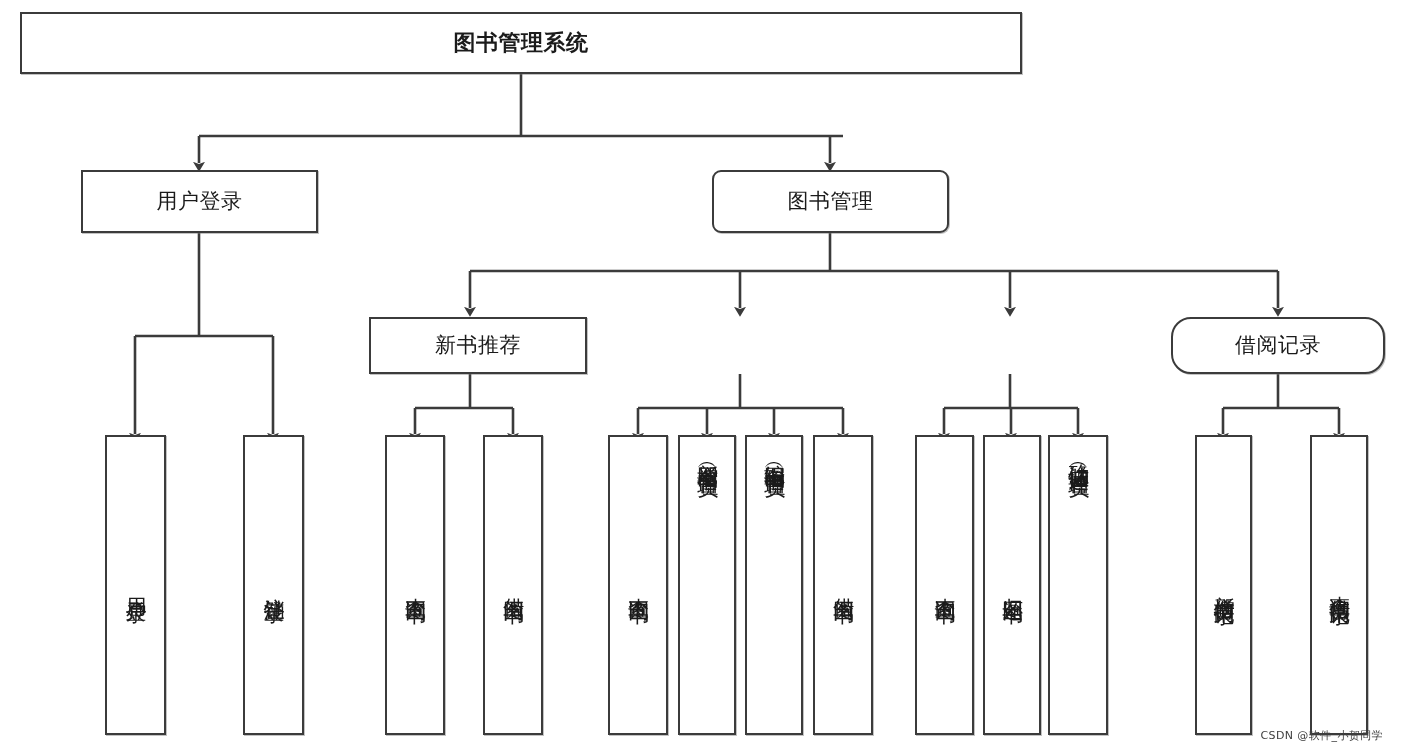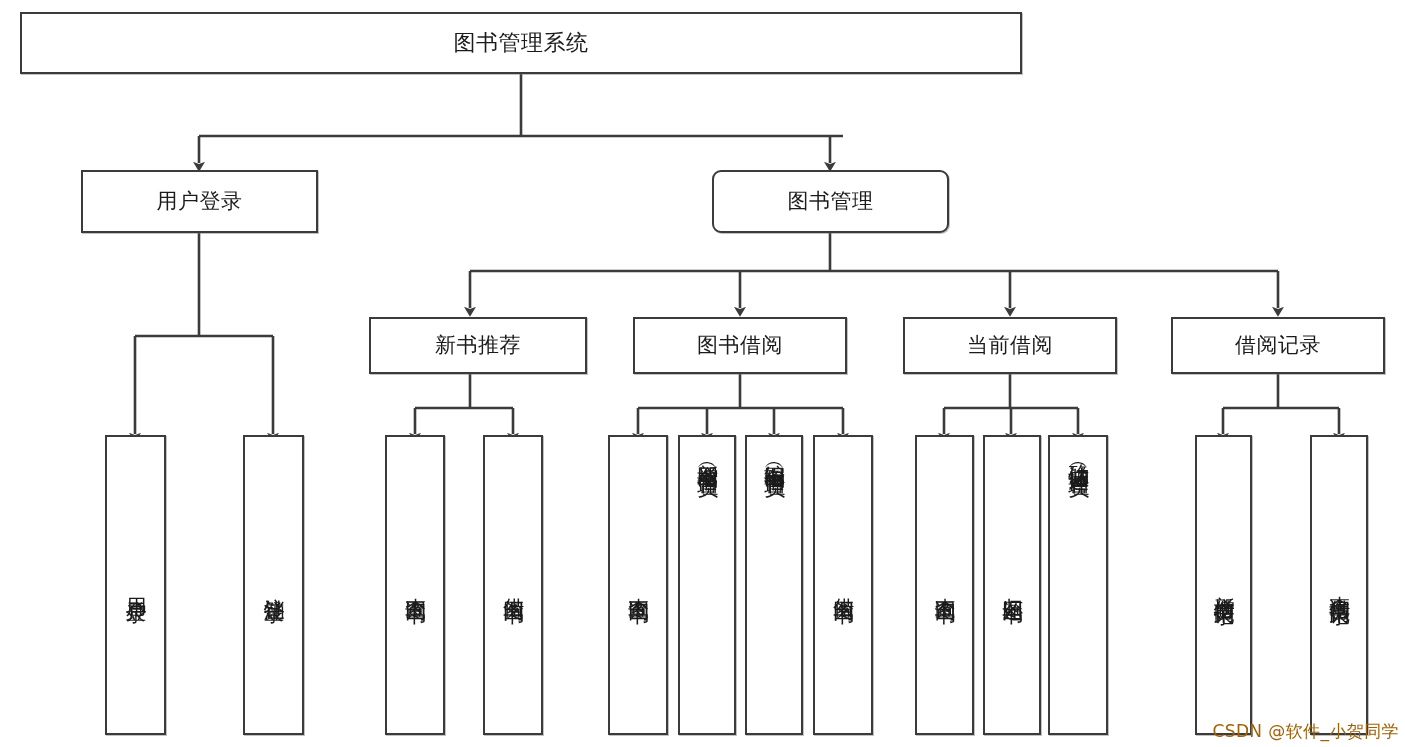--- a/index.html
+++ b/index.html
@@ -54,24 +54,24 @@
   .node.leaf .node-label{
     writing-mode:vertical-rl;
     text-orientation:upright;
     font-size:21px;
     line-height:1.32;
     letter-spacing:2px;
     white-space:nowrap;
   }
   #watermark{
     position:absolute;
-    right:6px;
+    right:22px;
     bottom:4px;
-    font-size:17px;
-    color:#a16207;
+    font-size:11px;
+    color:#404040;
     letter-spacing:.4px;
     white-space:nowrap;
     user-select:none;
   }
 </style>
 </head>
 <body>
 
 <div id="diagram-root">
 
@@ -118,41 +118,35 @@
       <path d="M1011,408 L1011,434" marker-end="url(#arrow)"></path>
       <path d="M1078,408 L1078,434" marker-end="url(#arrow)"></path>
 
       <path d="M1278,374 L1278,408"></path>
       <path d="M1223,408 L1339,408"></path>
       <path d="M1223,408 L1223,434" marker-end="url(#arrow)"></path>
       <path d="M1339,408 L1339,434" marker-end="url(#arrow)"></path>
     </g>
   </svg>
 
-  <div class="node root" style="left:20px;top:12px;width:1002px;height:62px;">
+  <div class="node root" style="left:20px;top:12px;width:1002px;height:62px;font-weight:bold;">
     <span class="node-label">图书管理系统</span>
   </div>
 
   <div class="node" style="left:81px;top:170px;width:237px;height:63px;">
     <span class="node-label">用户登录</span>
   </div>
   <div class="node" style="left:712px;top:170px;width:237px;height:63px;border-radius:9px;">
     <span class="node-label">图书管理</span>
   </div>
 
   <div class="node" style="left:361px;top:317px;width:218px;height:57px;margin-left:8px;">
     <span class="node-label">新书推荐</span>
   </div>
-  <div class="node" style="left:633px;top:317px;width:214px;height:57px;">
-    <span class="node-label">图书借阅</span>
-  </div>
-  <div class="node" style="left:903px;top:317px;width:214px;height:57px;">
-    <span class="node-label">当前借阅</span>
-  </div>
-  <div class="node" style="left:1171px;top:317px;width:214px;height:57px;">
+  <div class="node" style="left:1171px;top:317px;width:214px;height:57px;border-radius:20px;">
     <span class="node-label">借阅记录</span>
   </div>
 
   <div class="node leaf centered" style="left:105px;top:435px;width:61px;height:300px;">
     <span class="node-label">用户登录</span>
   </div>
   <div class="node leaf centered" style="left:243px;top:435px;width:61px;height:300px;">
     <span class="node-label">注销登录</span>
   </div>
 

